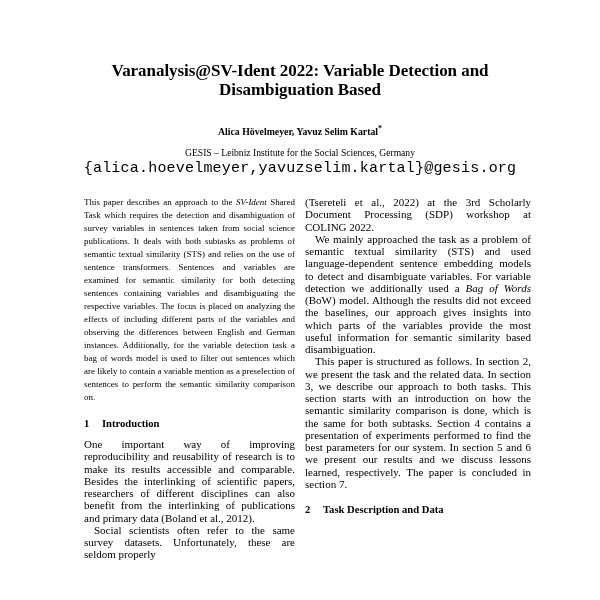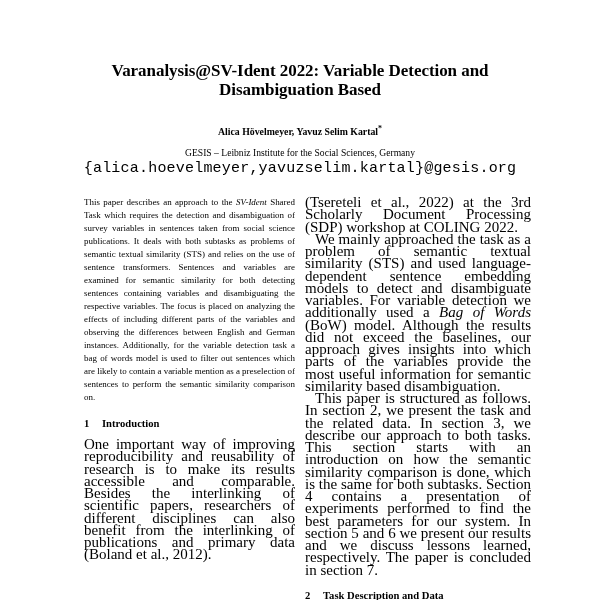--- a/index.html
+++ b/index.html
@@ -90,21 +90,21 @@
     font-size: 10.6px;
     line-height: 14px;
     margin: 13px 0 7px 0;
     display: flex;
     gap: 9px;
   }
   .section-head .num { min-width: 9px; }
 
   p.body-text {
     margin: 0;
-    font-size: 15px;
+    font-size: 11px;
     line-height: 12.25px;
     text-align: justify;
     text-justify: inter-word;
     hyphens: none;
   }
   p.body-text + p.body-text { text-indent: 10px; }
   p.abs-text { font-size: 8.95px; line-height: 13px; }
   .no-indent { text-indent: 0 !important; }
   em { font-style: italic; }
 </style>
@@ -133,20 +133,21 @@
 
 
       <p class="body-text abs-text"><span>This paper describes an approach to the </span><em>SV-Ident</em><span> Shared Task which requires the detection and disambiguation of survey variables in sentences taken from social science publications. It deals with both subtasks as problems of semantic textual similarity (STS) and relies on the use of sentence transformers. Sentences and variables are examined for semantic similarity for both detecting sentences containing variables and disambiguating the respective variables. The focus is placed on analyzing the effects of including different parts of the variables and observing the differences between English and German instances. Additionally, for the variable detection task a bag of words model is used to filter out sentences which are likely to contain a variable mention as a preselection of sentences to perform the semantic similarity comparison on.</span></p>
 
       <div class="section-head">
         <span class="num">1</span>
         <span>Introduction</span>
       </div>
 
       <p class="body-text no-indent">One important way of improving reproducibility and reusability of research is to make its results accessible and comparable. Besides the interlinking of scientific papers, researchers of different disciplines can also benefit from the interlinking of publications and primary data (Boland et al., 2012).</p>
+      <p class="body-text">Social scientists often refer to the same survey datasets. Unfortunately, these are seldom properly</p>
     </div>
 
     <div class="col col-right">
 
       <p class="body-text no-indent">(Tsereteli et al., 2022) at the 3rd Scholarly Document Processing (SDP) workshop at COLING 2022.</p>
 
       <p class="body-text"><span>We mainly approached the task as a problem of semantic textual similarity (STS) and used language-dependent sentence embedding models to detect and disambiguate variables. For variable detection we additionally used a </span><em>Bag of Words</em><span> (BoW) model. Although the results did not exceed the baselines, our approach gives insights into which parts of the variables provide the most useful information for semantic similarity based disambiguation.</span></p>
 
       <p class="body-text">This paper is structured as follows. In section 2, we present the task and the related data. In section 3, we describe our approach to both tasks. This section starts with an introduction on how the semantic similarity comparison is done, which is the same for both subtasks. Section 4 contains a presentation of experiments performed to find the best parameters for our system. In section 5 and 6 we present our results and we discuss lessons learned, respectively. The paper is concluded in section 7.</p>
 

